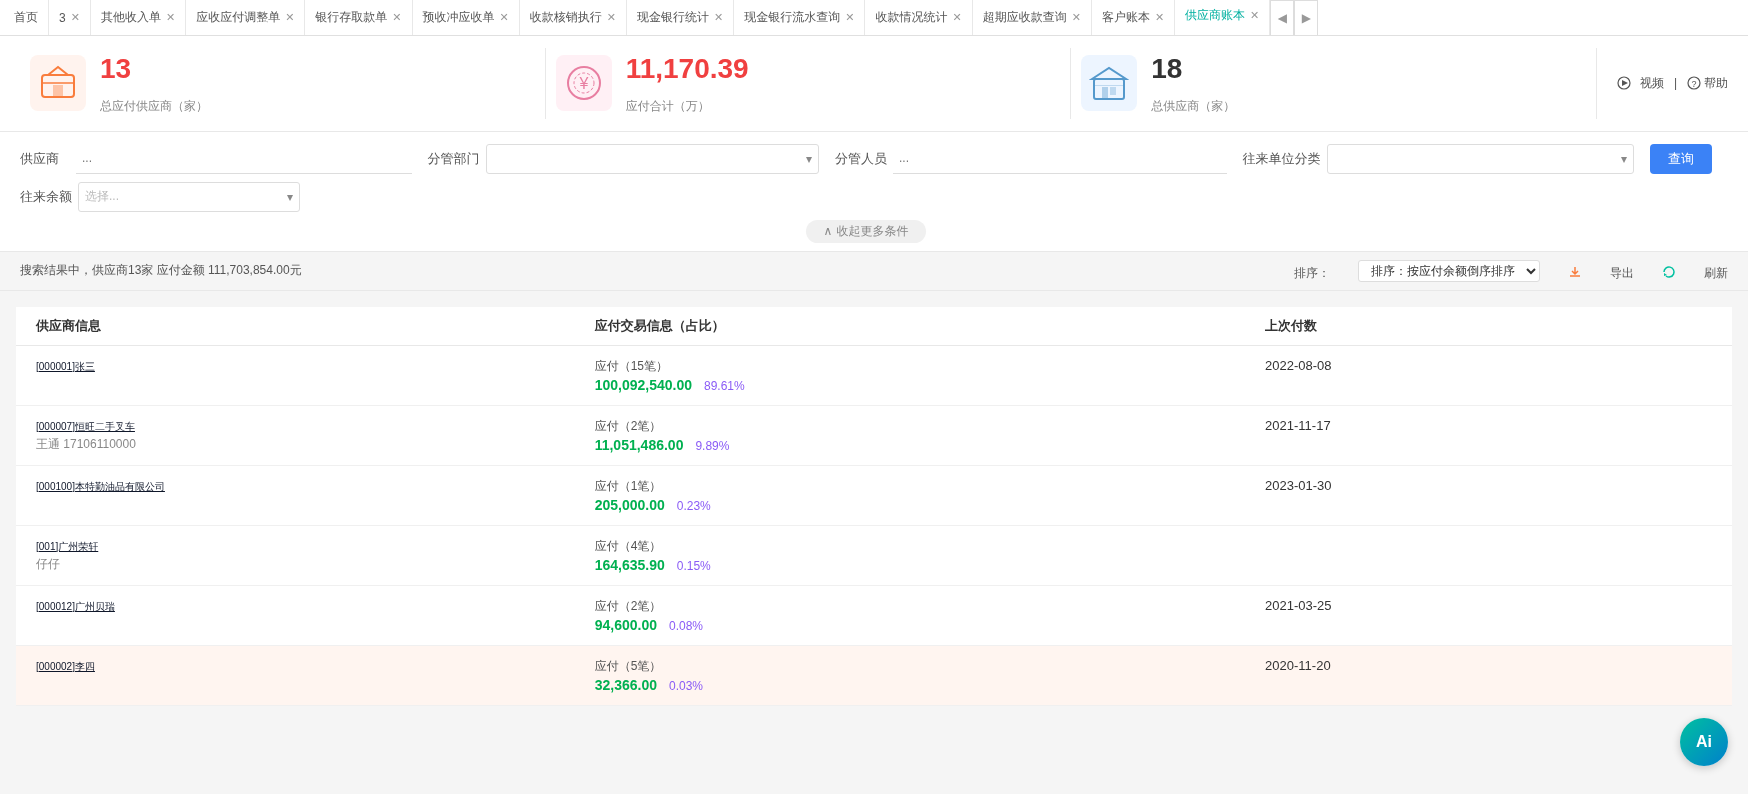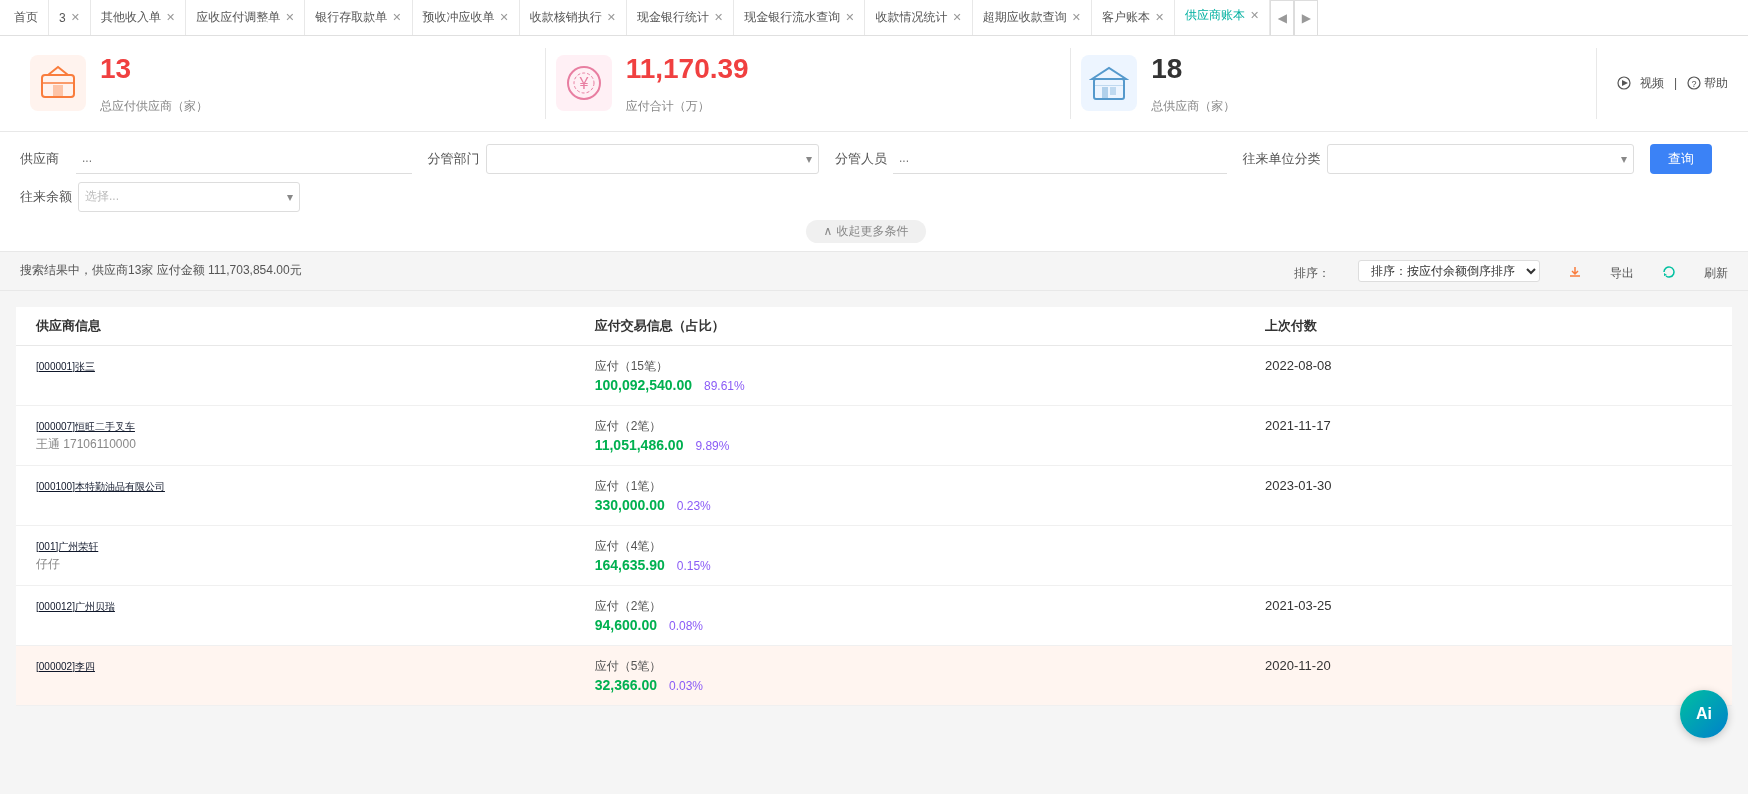--- a/index.html
+++ b/index.html
@@ -492,21 +492,21 @@
     </div>
   </div>
 
   <div class="table-row">
     <div class="col-supplier">
       <span class="supplier-link">[000100]本特勤油品有限公司</span>
     </div>
     <div class="col-transaction">
       <div class="trans-label">应付（1笔）</div>
       <div class="trans-row">
-        <span class="trans-amount">330,000.00</span>
+        <span class="trans-amount">205,000.00</span>
         <span class="trans-percent">0.23%</span>
       </div>
     </div>
     <div class="col-lastpay">
       <span class="last-pay-date">2023-01-30</span>
     </div>
   </div>
 
   <div class="table-row">
     <div class="col-supplier">
@@ -551,15 +551,15 @@
         <span class="trans-amount">32,366.00</span>
         <span class="trans-percent">0.03%</span>
       </div>
     </div>
     <div class="col-lastpay">
       <span class="last-pay-date">2020-11-20</span>
     </div>
   </div>
 </div>
 
-<div style="position:fixed;right:20px;bottom:56px;width:48px;height:48px;background:linear-gradient(135deg,#00c0a0,#0080cc);border-radius:50%;display:flex;align-items:center;justify-content:center;color:#fff;font-size:16px;font-weight:bold;cursor:pointer;box-shadow:0 2px 8px rgba(0,0,0,0.2);">
+<div style="position:fixed;right:20px;bottom:28px;width:48px;height:48px;background:linear-gradient(135deg,#00c0a0,#0080cc);border-radius:50%;display:flex;align-items:center;justify-content:center;color:#fff;font-size:16px;font-weight:bold;cursor:pointer;box-shadow:0 2px 8px rgba(0,0,0,0.2);">
   <span>Ai</span>
 </div>
 
 </body></html>

